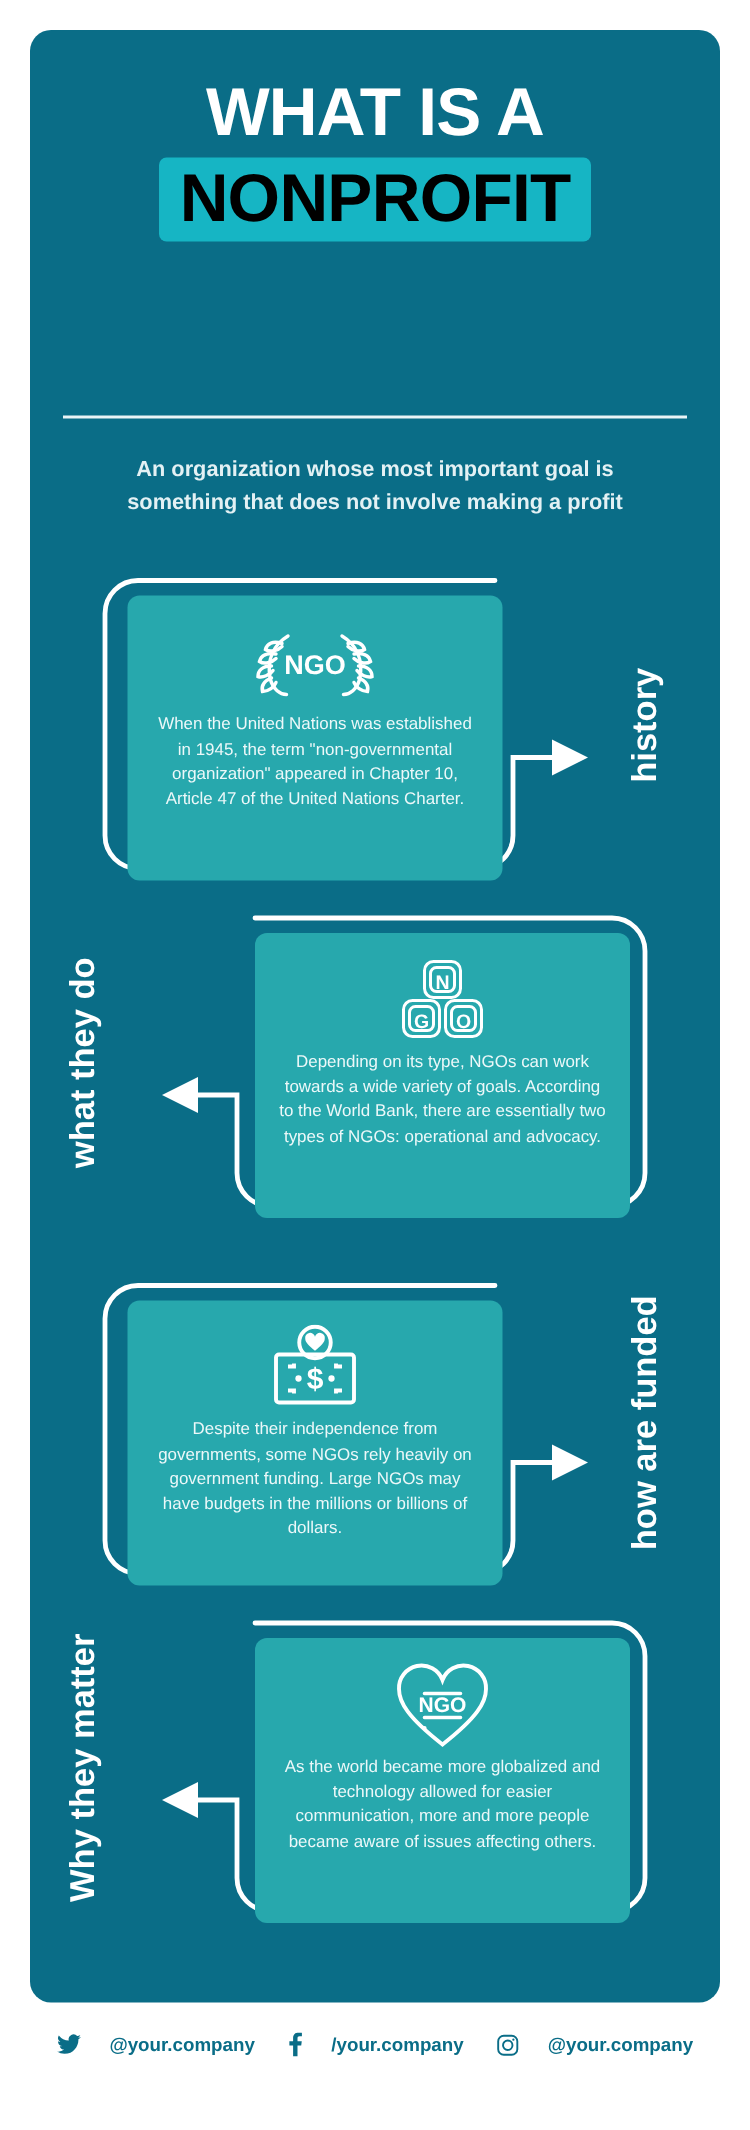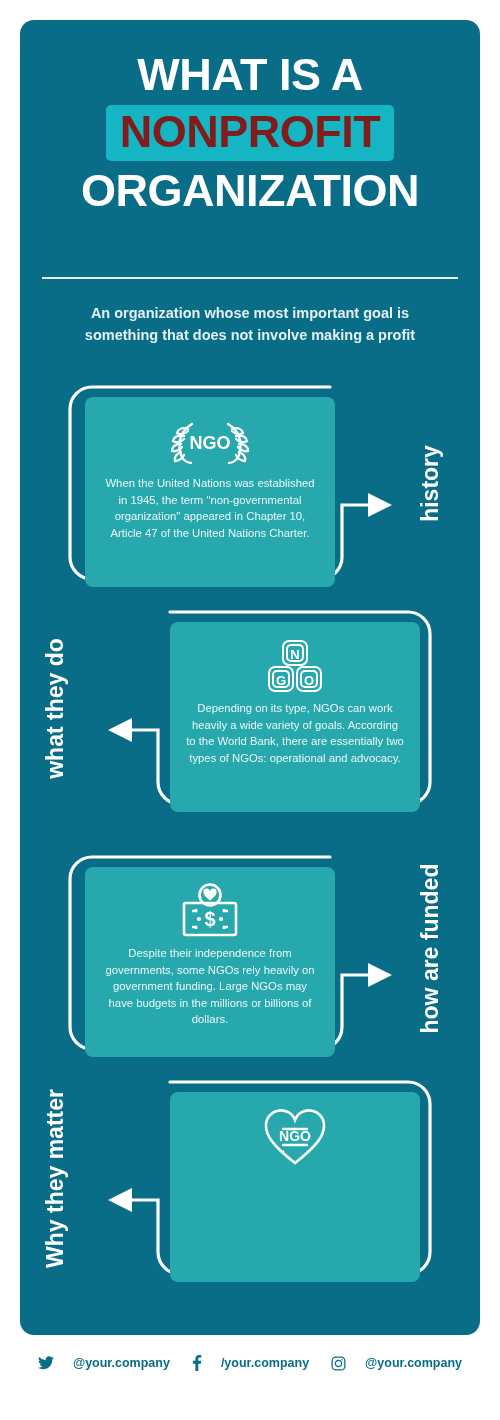--- a/index.html
+++ b/index.html
@@ -38,21 +38,21 @@
     color: #ffffff;
     font-weight: 700;
     font-size: 45px;
     line-height: 53px;
     letter-spacing: -0.5px;
   }
   .title-hl-wrap { margin: 4px 0 3px 0; }
   .title-hl {
     display: inline-block;
     background: #16b5c4;
-    color: #7f1d1d;
+    color: #000000;
     font-weight: 700;
     font-size: 45px;
     line-height: 52px;
     padding: 1px 14px 3px 14px;
     border-radius: 5px;
     letter-spacing: -0.5px;
   }
 
   .divider {
     position: absolute;
@@ -156,21 +156,20 @@
 
 <div class="poster">
 
   <div class="panel">
 
     <div class="title-block">
       <div class="title-line">WHAT IS A</div>
       <div class="title-hl-wrap">
         <span class="title-hl">NONPROFIT</span>
       </div>
-      <div class="title-line">ORGANIZATION</div>
     </div>
 
     <div class="divider"></div>
 
     <div class="subtitle">An organization whose most important goal is something that does not involve making a profit</div>
 
     <div class="step step-1">
       <svg class="connector" viewBox="0 0 460 215" fill="none">
         <path d="M310 12 H72 a22 22 0 0 0 -22 22 V182 a22 22 0 0 0 22 22 H300 a22 22 0 0 0 22 -22 V130 h28" stroke="#ffffff" stroke-width="3.2" fill="none" stroke-linecap="round"></path>
         <polygon points="348,118 372,130 348,142" fill="#ffffff"></polygon>
@@ -215,21 +214,21 @@
               <rect x="5" y="29" width="24" height="24" rx="6"></rect>
               <rect x="9" y="33" width="16" height="16" rx="4"></rect>
               <rect x="33" y="29" width="24" height="24" rx="6"></rect>
               <rect x="37" y="33" width="16" height="16" rx="4"></rect>
             </g>
             <text x="31" y="21" text-anchor="middle" fill="#ffffff" font-family="Liberation Sans, sans-serif" font-size="13" font-weight="700">N</text>
             <text x="17" y="47" text-anchor="middle" fill="#ffffff" font-family="Liberation Sans, sans-serif" font-size="13" font-weight="700">G</text>
             <text x="45" y="47" text-anchor="middle" fill="#ffffff" font-family="Liberation Sans, sans-serif" font-size="13" font-weight="700">O</text>
           </svg>
         </div>
-        <div class="card-text">Depending on its type, NGOs can work heavily a wide variety of goals. According to the World Bank, there are essentially two types of NGOs: operational and advocacy.</div>
+        <div class="card-text">Depending on its type, NGOs can work towards a wide variety of goals. According to the World Bank, there are essentially two types of NGOs: operational and advocacy.</div>
       </div>
 
       <div class="side-label left-side">what they do</div>
     </div>
 
     <div class="step step-3">
       <svg class="connector" viewBox="0 0 460 215" fill="none">
         <path d="M310 12 H72 a22 22 0 0 0 -22 22 V182 a22 22 0 0 0 22 22 H300 a22 22 0 0 0 22 -22 V130 h28" stroke="#ffffff" stroke-width="3.2" fill="none" stroke-linecap="round"></path>
         <polygon points="348,118 372,130 348,142" fill="#ffffff"></polygon>
       </svg>
@@ -262,20 +261,21 @@
 
       <div class="card right">
         <div class="card-icon">
           <svg width="66" height="60" viewBox="0 0 66 60" fill="none">
             <path d="M33 56 C10 38 4 28 4 19 A15 15 0 0 1 33 13 A15 15 0 0 1 62 19 C62 28 56 38 33 56 Z" stroke="#ffffff" stroke-width="2.6" fill="none"></path>
             <path d="M21 22 H45 M21 38 H45" stroke="#ffffff" stroke-width="2.4" stroke-linecap="round"></path>
             <text x="33" y="34" text-anchor="middle" fill="#ffffff" font-family="Liberation Sans, sans-serif" font-size="14" font-weight="700">NGO</text>
             <circle cx="21" cy="45" r="1.4" fill="#ffffff"></circle>
           </svg>
         </div>
+        <div class="card-text">As the world became more globalized and technology allowed for easier communication, more and more people became aware of issues affecting others.</div>
       </div>
 
       <div class="side-label left-side">Why they matter</div>
     </div>
 
   </div>
 
   <div class="footer">
 
     <div class="social">

